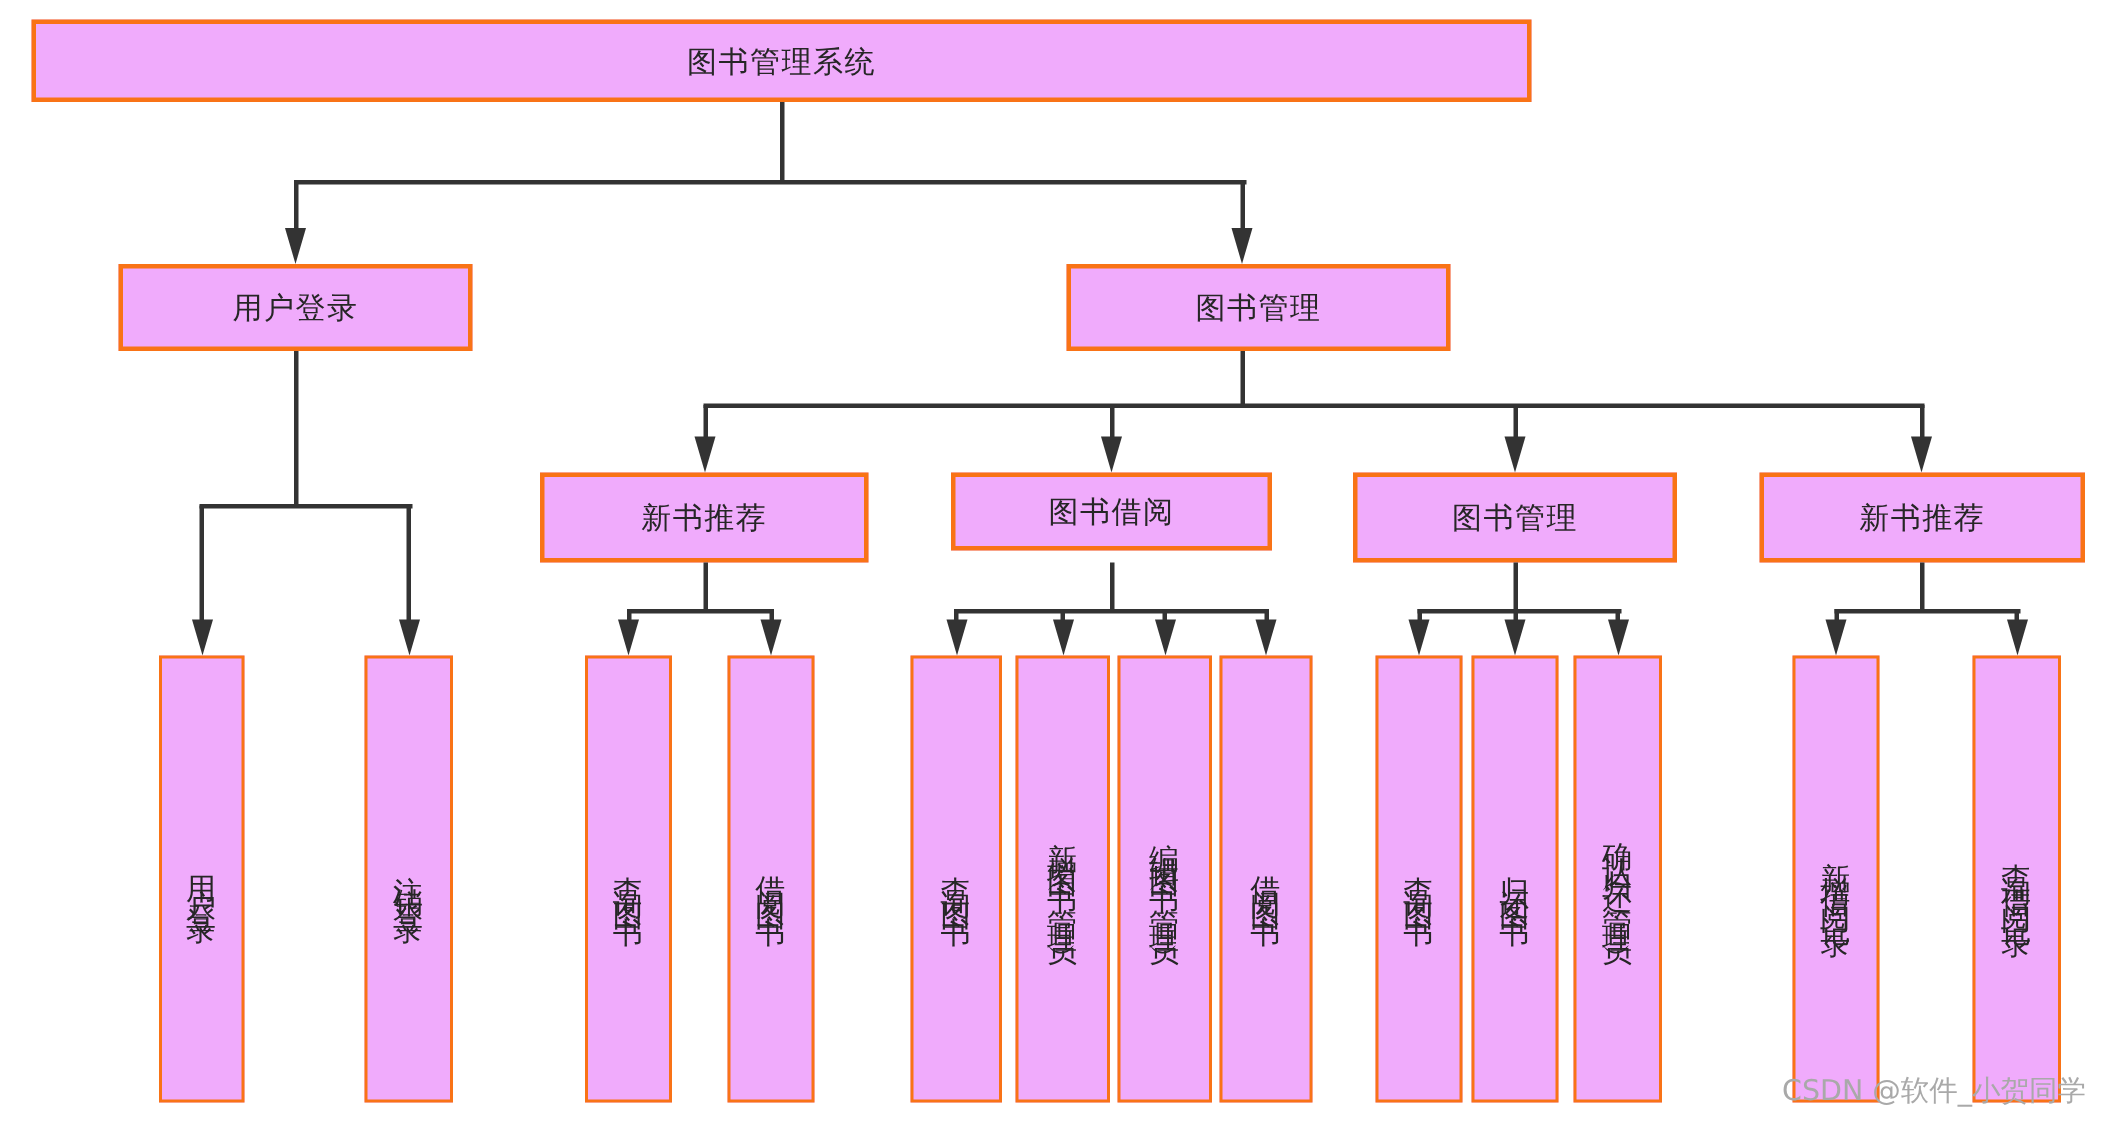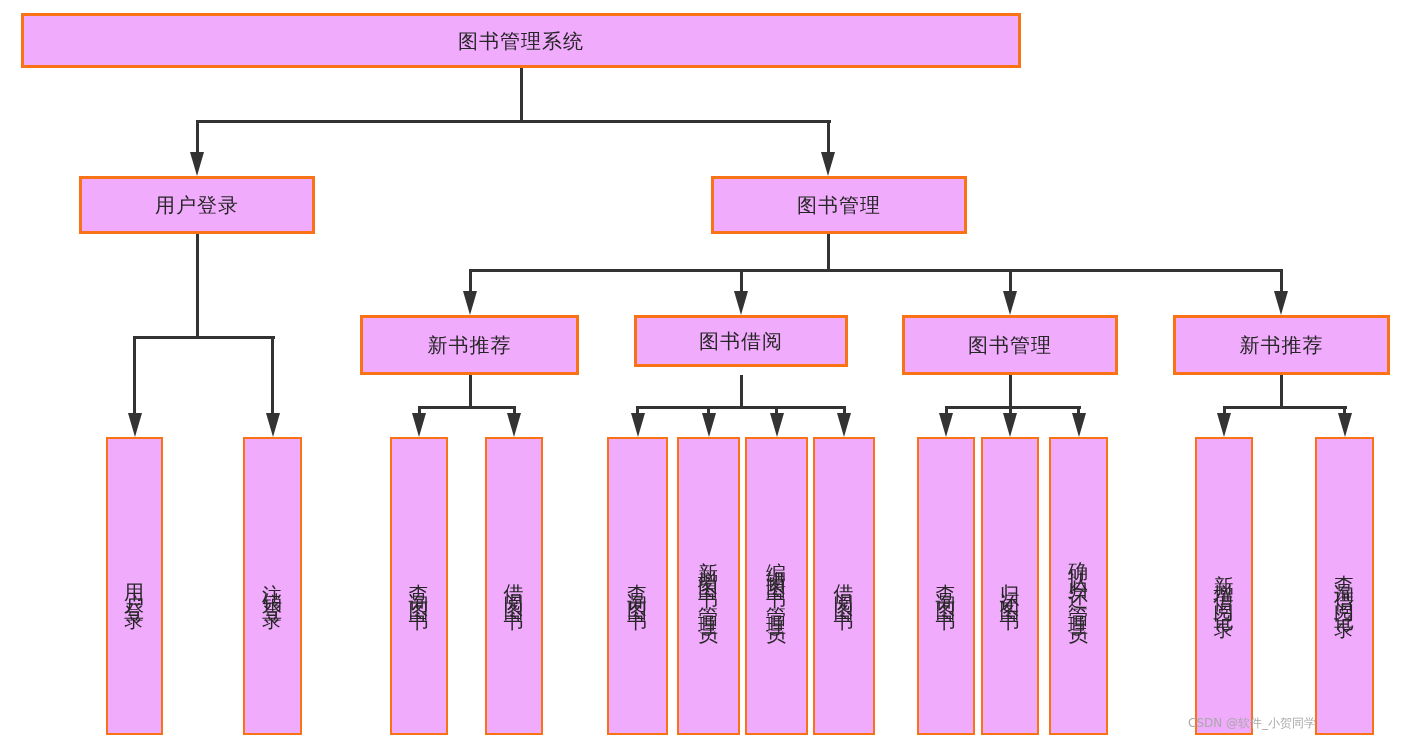--- a/index.html
+++ b/index.html
@@ -40,21 +40,21 @@
   .ah {
     position: absolute;
     width: 0; height: 0;
     border-left: 7px solid transparent;
     border-right: 7px solid transparent;
     border-top: 24px solid #333333;
   }
   .wm {
     position: absolute;
     color: #a9a9a9;
-    font-size: 12px;
+    font-size: 19px;
     line-height: 1.2;
     white-space: nowrap;
   }
 </style>
 </head>
 <body>
 
 <div class="canvas">
 
   <div class="box" style="left:21px; top:13px; width:1000px; height:55px;">

